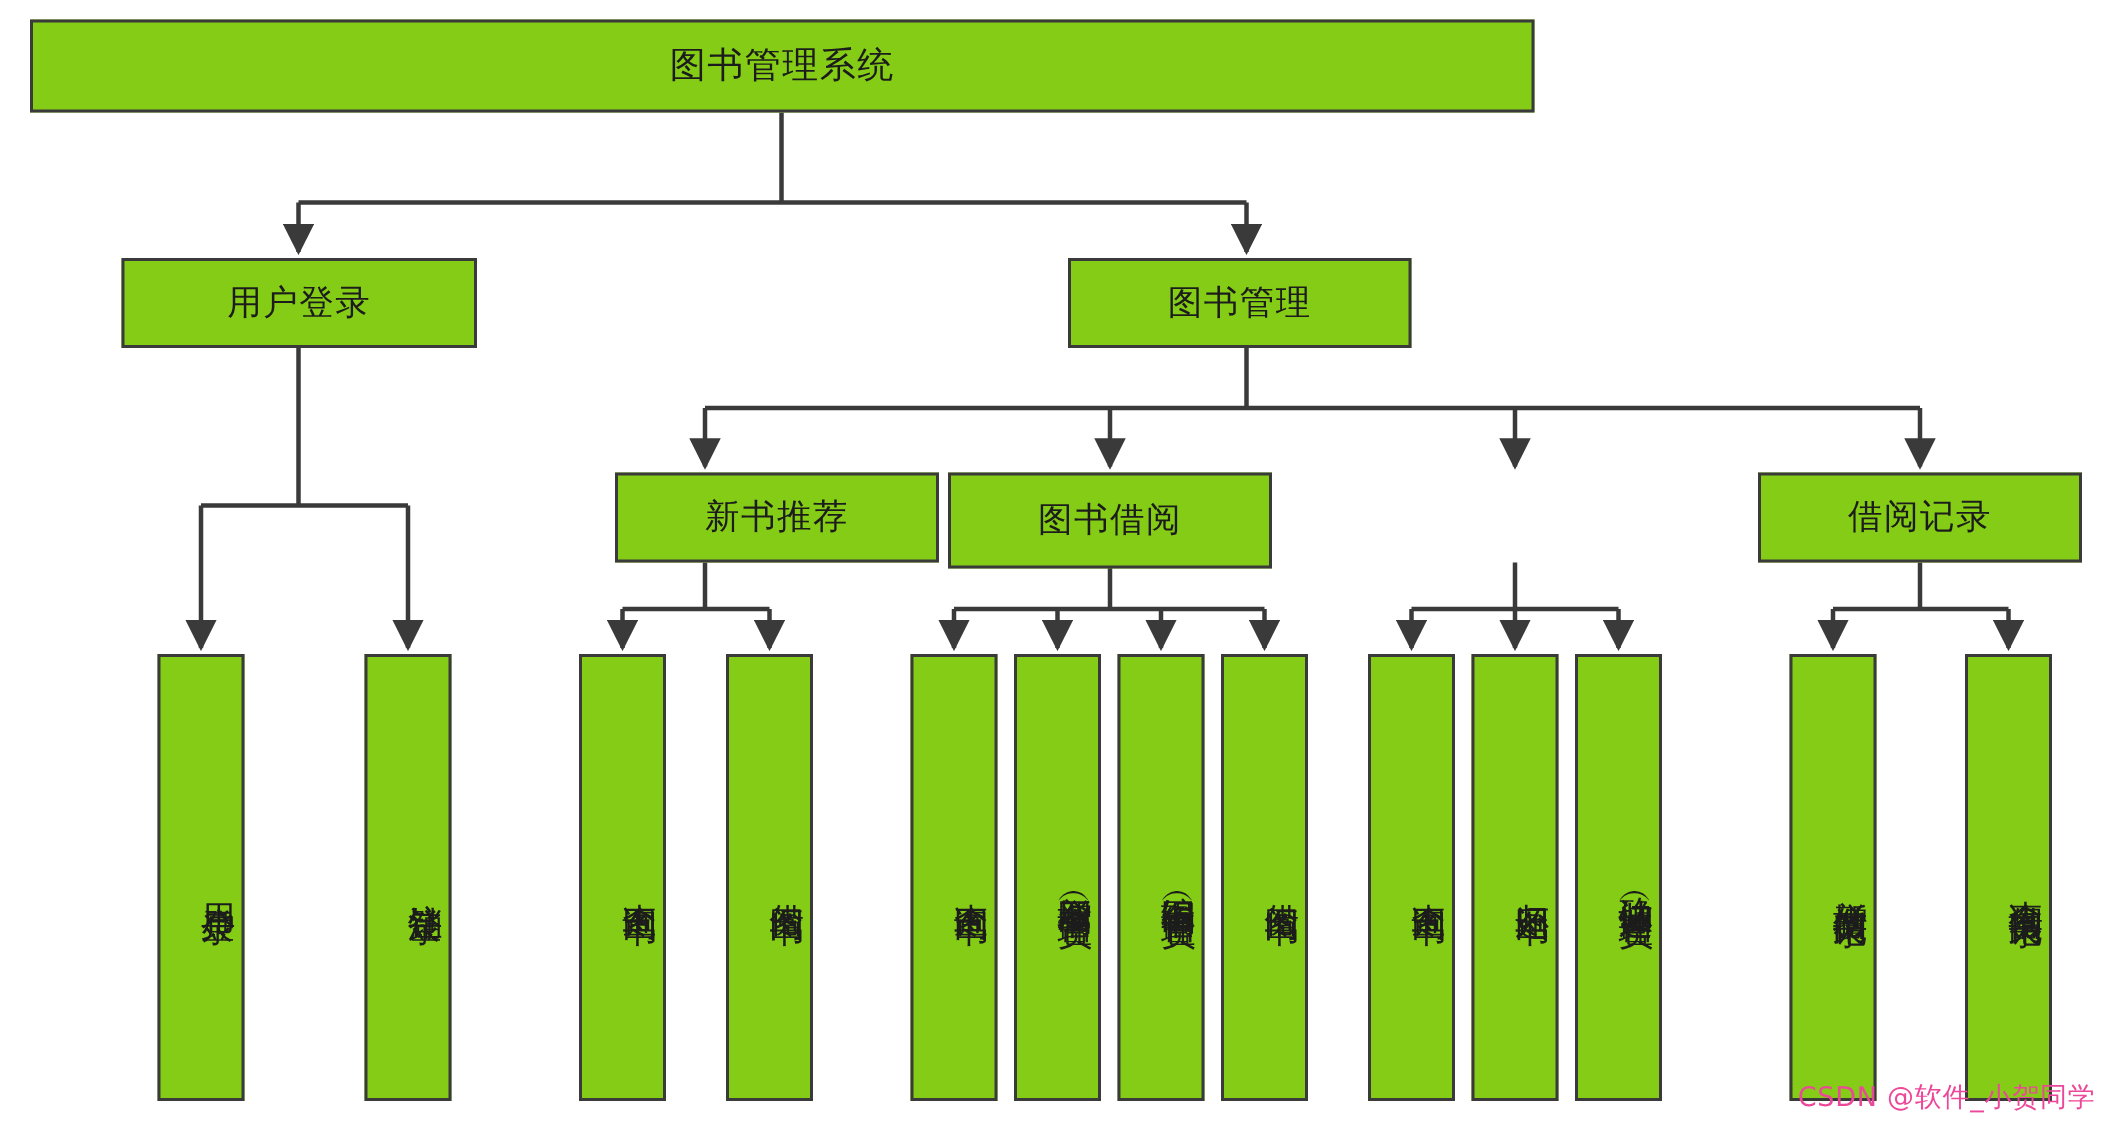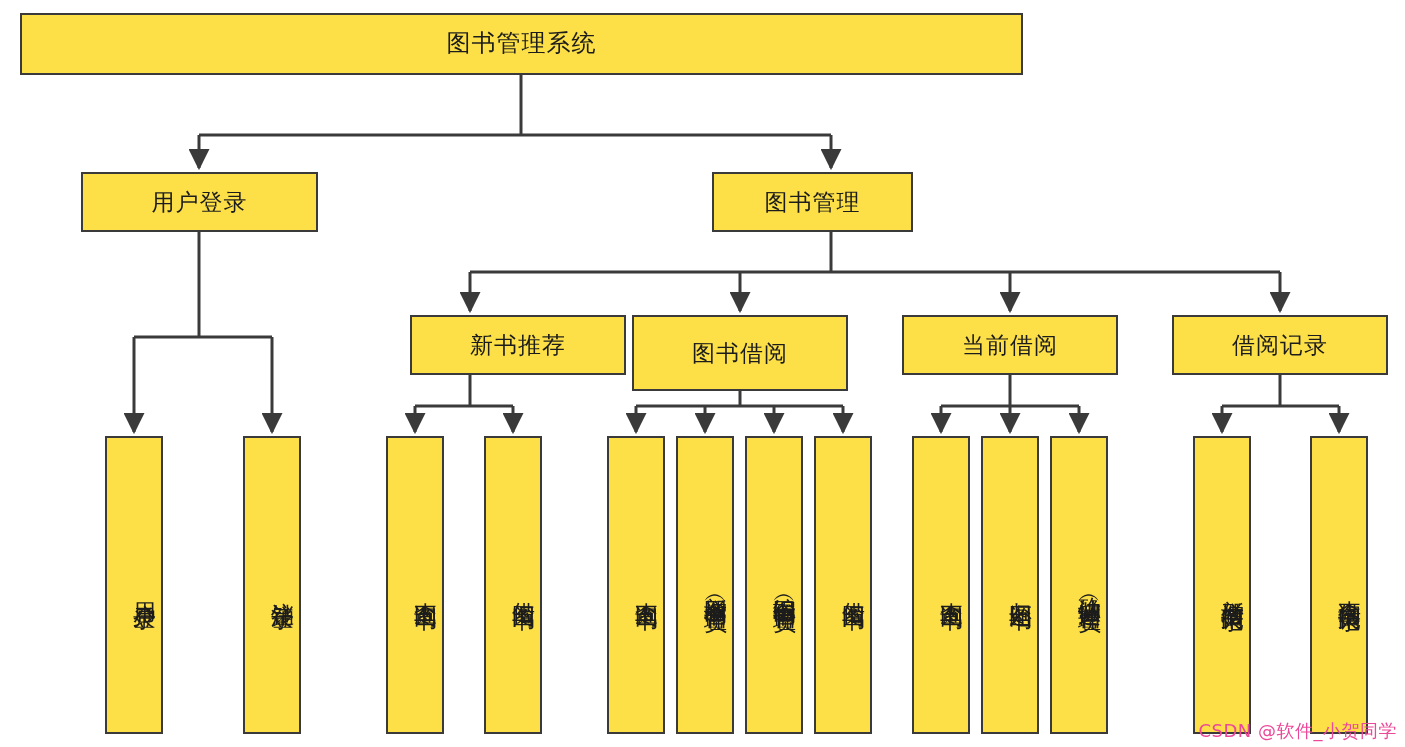--- a/index.html
+++ b/index.html
@@ -23,21 +23,21 @@
     left: 0;
     top: 0;
     width: 1405px;
     height: 747px;
     pointer-events: none;
   }
   .node {
     position: absolute;
     box-sizing: border-box;
     border: 2.5px solid #3a3a3a;
-    background: #fde047;
+    background: #84cc16;
     display: flex;
     align-items: center;
     justify-content: center;
     color: #1c1c1c;
     z-index: 2;
   }
   .node.horiz {
     font-size: 23px;
     letter-spacing: 1px;
     line-height: 1.15;
@@ -127,35 +127,32 @@
   </svg>
 
   <div class="node horiz root" style="left:20px; top:13px; width:1003px; height:62px;">
     <span>图书管理系统</span>
   </div>
 
   <div class="node horiz" style="left:81px; top:172px; width:237px; height:60px;">
     <span>用户登录</span>
   </div>
 
-  <div class="node horiz" style="left:712px; top:172px; width:201px; height:60px;">
+  <div class="node horiz" style="left:712px; top:172px; width:229px; height:60px;">
     <span>图书管理</span>
   </div>
 
   <div class="node horiz" style="left:362px; top:315px; width:216px; height:60px;margin-left:48px;">
     <span>新书推荐</span>
   </div>
 
-  <div class="node horiz" style="left:632px; top:315px; width:216px; height:76px;">
+  <div class="node horiz" style="left:632px; top:315px; width:216px; height:64px;">
     <span>图书借阅</span>
   </div>
 
-  <div class="node horiz" style="left:902px; top:315px; width:216px; height:60px;">
-    <span>当前借阅</span>
-  </div>
 
   <div class="node horiz" style="left:1172px; top:315px; width:216px; height:60px;">
     <span>借阅记录</span>
   </div>
 
   <div class="node vert" style="left:105px; top:436px; width:58px; height:298px;">
     <span class="vlabel">用户登录</span>
   </div>
 
   <div class="node vert" style="left:243px; top:436px; width:58px; height:298px;">

